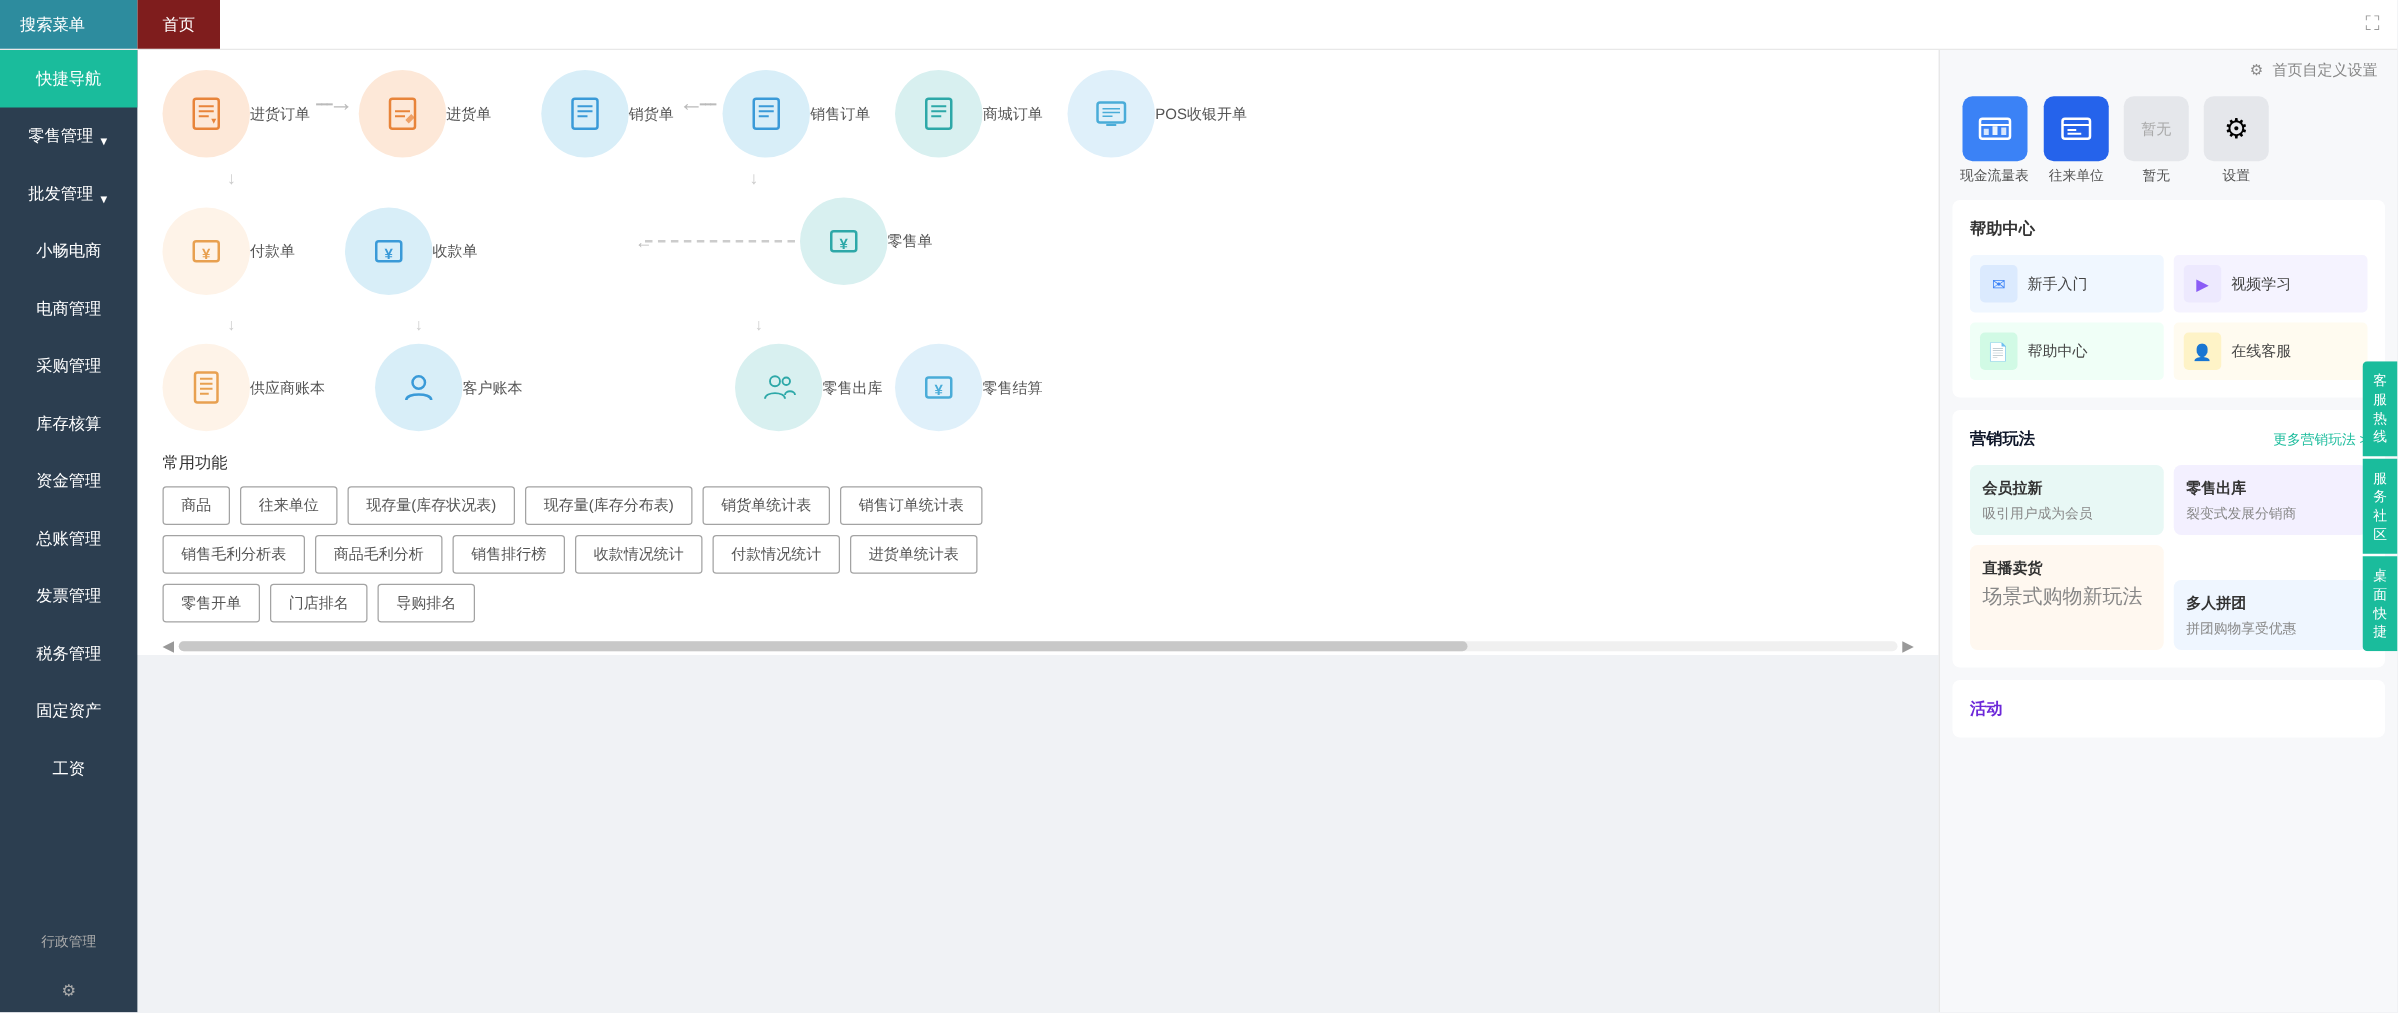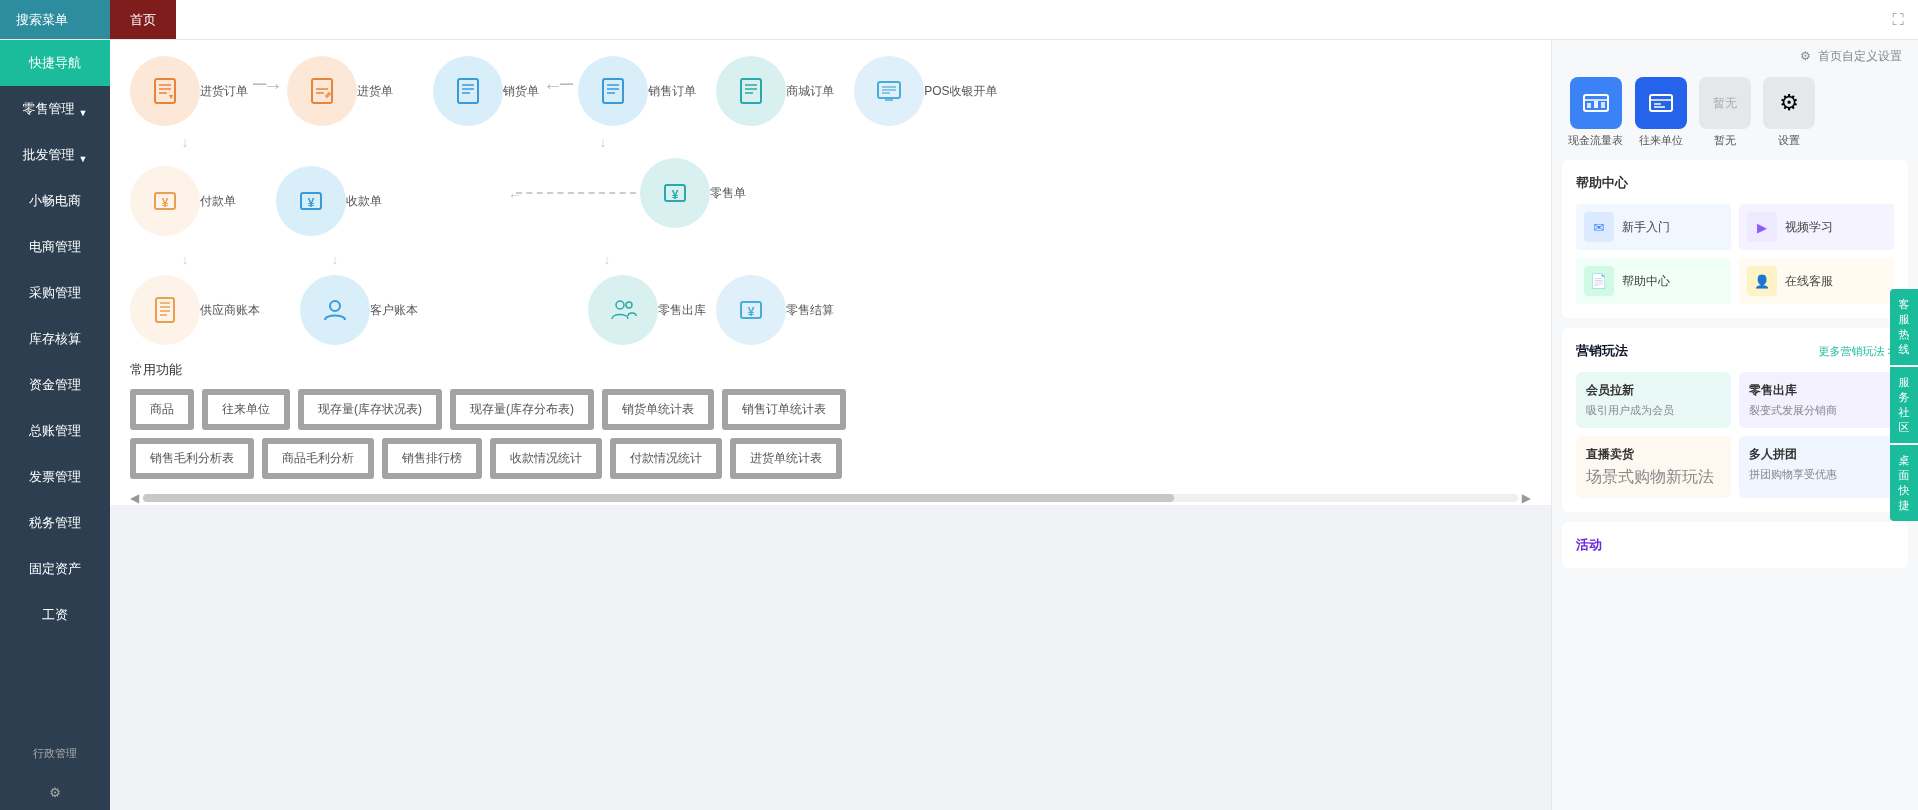--- a/index.html
+++ b/index.html
@@ -27,21 +27,21 @@
     
     .main-panel { flex: 1; overflow-y: auto; overflow-x: hidden; padding: 0; background: #f0f2f5; }
     .flow-circle { width: 70px; height: 70px; border-radius: 50%; display: flex; align-items: center; justify-content: center; font-size: 26px; }
     .flow-circle.orange { background: #fde8d8; color: #e8843a; }
     .flow-circle.blue { background: #d8eef8; color: #3a9ad8; }
     .flow-circle.teal { background: #d8f0f0; color: #2da8a8; }
     .flow-circle.light-blue { background: #dff0fa; color: #4aacd8; }
     .flow-circle.orange2 { background: #fef3e8; color: #e8a050; }
     .flow-label { font-size: 12px; color: #555; text-align: center; }
     .flow-col { display: flex; flex-direction: row; align-items: center; }
-    .func-btn { border: 6px solid #a3a3a3; border-radius: 3px; padding: 6px 14px; font-size: 12px; color: #555; background: #fff; cursor: pointer; white-space: nowrap; }
+    .func-btn { border: 1px solid #a3a3a3; border-radius: 3px; padding: 6px 14px; font-size: 12px; color: #555; background: #fff; cursor: pointer; white-space: nowrap; }
 
     
     .right-panel { width: 367px; background: #f7f8fa; border-left: 1px solid #e8e8e8; overflow-y: auto; flex-shrink: 0; }
 
     
     .sidebar-caret { font-size: 9px; }
   </style>
 </head>
 <body>
 
@@ -363,20 +363,25 @@
             <button class="func-btn">销售订单统计表</button>
           </div>
           <div style="display:flex; flex-wrap:wrap; gap:8px; margin-bottom:8px;">
             <button class="func-btn">销售毛利分析表</button>
             <button class="func-btn">商品毛利分析</button>
             <button class="func-btn">销售排行榜</button>
             <button class="func-btn">收款情况统计</button>
             <button class="func-btn">付款情况统计</button>
             <button class="func-btn">进货单统计表</button>
           </div>
+          <div style="display:flex; flex-wrap:wrap; gap:8px; margin-bottom:8px;">
+            <button class="func-btn">零售开单</button>
+            <button class="func-btn">门店排名</button>
+            <button class="func-btn">导购排名</button>
+          </div>
 
           <div style="display:flex; align-items:center; gap:4px; padding-top:4px;">
             <span style="color:#999; cursor:pointer; font-size:12px;">◀</span>
             <div style="flex:1; height:8px; background:#f0f0f0; border-radius:4px;">
               <div style="height:8px; background:#c8c8c8; border-radius:4px; width:75%;"></div>
             </div>
             <span style="color:#999; cursor:pointer; font-size:12px;">▶</span>
           </div>
         </div>
       </div>
@@ -458,21 +463,21 @@
             <div style="font-size:11px; color:#888;">吸引用户成为会员</div>
           </div>
           <div style="border-radius:6px; padding:10px; background:#f3f0ff; cursor:pointer;">
             <div style="font-size:12px; font-weight:bold; color:#333; margin-bottom:4px;">零售出库</div>
             <div style="font-size:11px; color:#888;">裂变式发展分销商</div>
           </div>
           <div style="border-radius:6px; padding:10px; background:#fff8f0; cursor:pointer;">
             <div style="font-size:12px; font-weight:bold; color:#333; margin-bottom:4px;">直播卖货</div>
             <div style="font-size:16px; color:#888;">场景式购物新玩法</div>
           </div>
-          <div style="border-radius:6px; padding:10px; background:#eff6ff; cursor:pointer;">
+          <div style="border-radius:6px; padding:10px; background:#eff6ff; cursor:pointer;margin-top:28px;">
             <div style="font-size:12px; font-weight:bold; color:#333; margin-bottom:4px;">多人拼团</div>
             <div style="font-size:11px; color:#888;">拼团购物享受优惠</div>
           </div>
         </div>
       </div>
 
       <div style="background:#fff; border-radius:6px; margin:0 10px 10px; padding:14px;">
         <div style="font-size:13px; font-weight:bold; color:#6d28d9;">活动</div>
       </div>
     </div>

